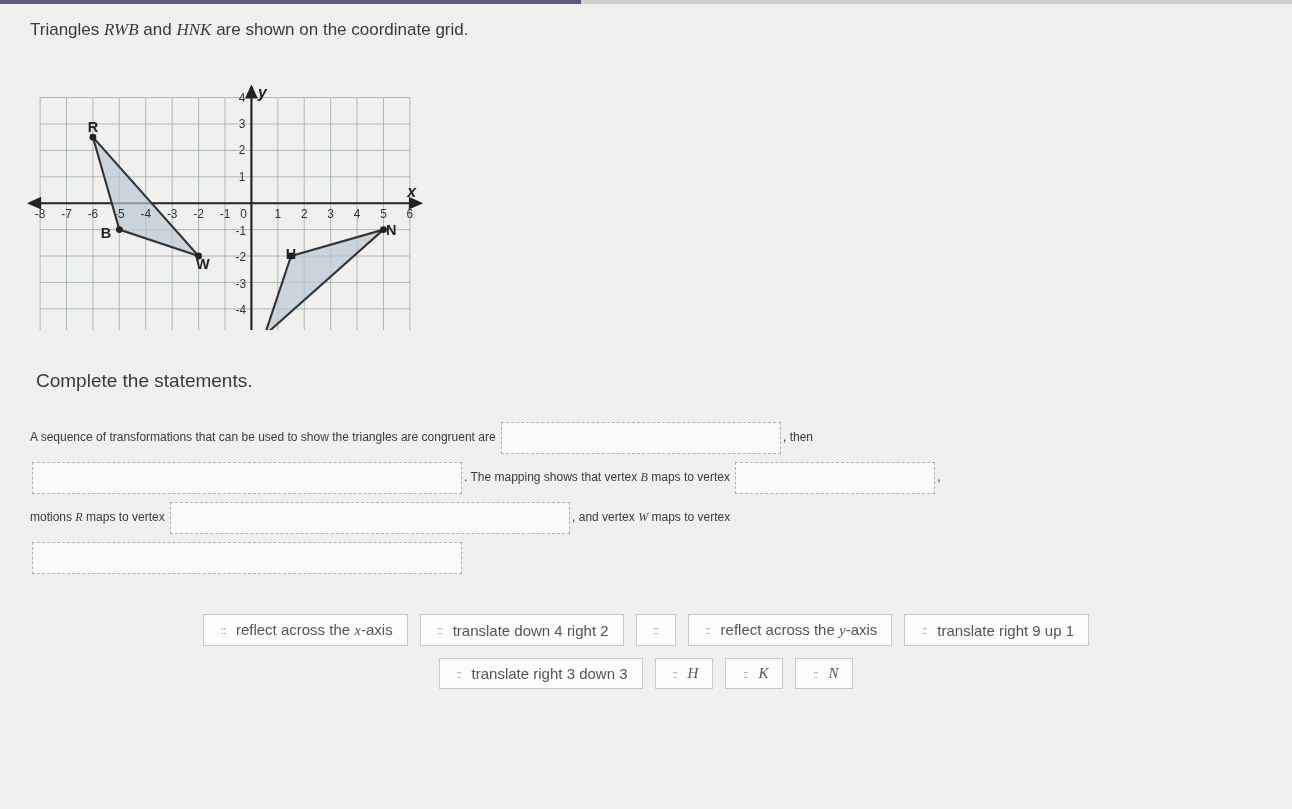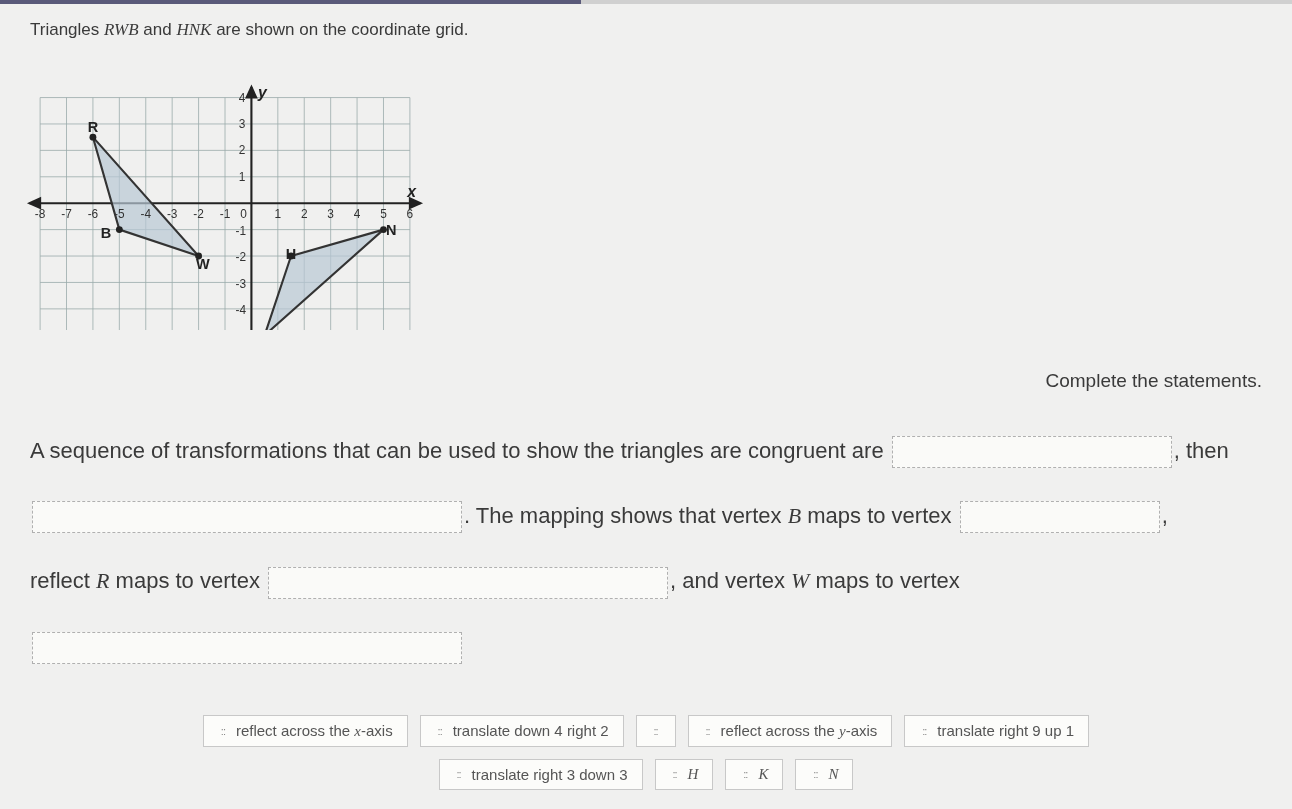--- a/index.html
+++ b/index.html
@@ -27,25 +27,24 @@
     width: 420px;
     height: 280px;
     position: relative;
     margin-bottom: 40px;
     margin-left: -15px;
   }
   .graph-area svg { width: 100%; height: 100%; }
   .instruction {
     margin: 30px 0 30px 6px;
     font-size: 19px;
-    text-align: right;
   }
   .fill-line {
     line-height: 2.6;
-    font-size: 22px;
+    font-size: 12px;
     margin-bottom: 8px;
   }
   .drop-slot {
     display: inline-block;
     border: 1px dashed #b0b0b0;
     background: #fafaf8;
     min-height: 32px;
     vertical-align: middle;
     margin: 0 2px;
   }
@@ -193,21 +192,21 @@
   <span>A sequence of transformations that can be used to show the triangles are congruent are</span>
   <span class="drop-slot w-long"></span><span>, then</span>
 </div>
 
 <div class="fill-line">
   <span class="drop-slot w-xlong"></span><span>. The mapping shows that vertex </span><span class="italic">B</span><span> maps to vertex</span>
   <span class="drop-slot w-short"></span>,
 </div>
 
 <div class="fill-line">
-  <span>reflect </span><span class="italic">R</span><span> maps to vertex</span>
+  <span>motions </span><span class="italic">R</span><span> maps to vertex</span>
   <span class="drop-slot w-med"></span><span>, and vertex </span><span class="italic">W</span><span> maps to vertex</span>
 </div>
 
 <div class="fill-line">
   <span class="drop-slot w-xlong"></span>
 </div>
 
 <div class="tile-row">
   <div class="tile-row-inner">
     <div class="tile">

